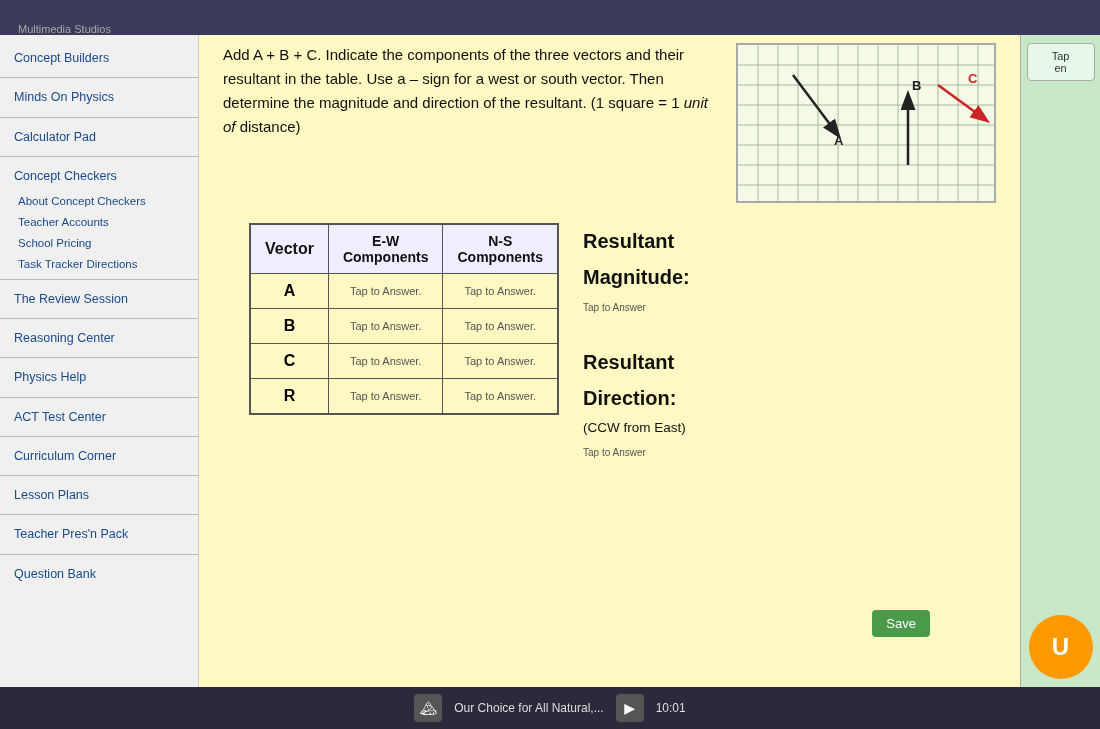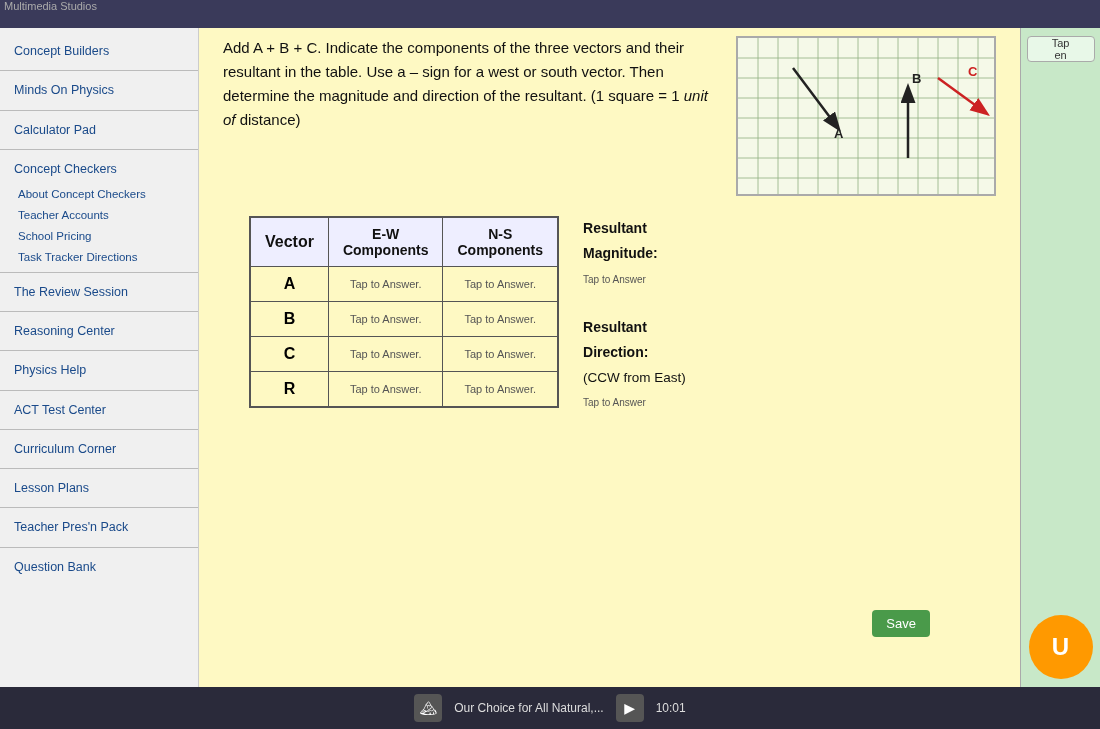--- a/index.html
+++ b/index.html
@@ -9,24 +9,24 @@
       width: 1100px;
       height: 729px;
       overflow: hidden;
       display: flex;
       flex-direction: column;
     }
 
     
     .top-bar {
       background: #3a3a5a;
-      height: 28px;
-      display: flex;
-      align-items: flex-start;
-      padding: 0 4px;
+      height: 35px;
+      display: flex;
+      align-items: flex-end;
+      padding: 0 18px;
     }
     .top-bar-title {
       color: #aaa;
       font-size: 11px;
     }
 
     .main-layout {
       display: flex;
       flex: 1;
       overflow: hidden;
@@ -80,21 +80,21 @@
       align-items: center;
       padding: 8px 4px;
       gap: 8px;
       flex-shrink: 0;
     }
     .right-panel-btn {
       background: #e8f8e8;
       border: 1px solid #aaa;
       border-radius: 4px;
       width: 68px;
-      padding: 0 4px;
+      padding: 6px 4px;
       font-size: 11px;
       text-align: center;
       cursor: pointer;
       color: #333;
     }
 
     
     .problem-area {
       display: flex;
       gap: 16px;
@@ -163,21 +163,21 @@
       color: #111;
       line-height: 1.8;
     }
     .resultant-info .tap-answer {
       font-size: 10px;
       color: #555;
       cursor: pointer;
     }
     .resultant-info .label-bold {
       font-weight: bold;
-      font-size: 14px;
+      font-size: 20px;
     }
 
     
     .bottom-bar {
       background: #2a2a3a;
       height: 42px;
       display: flex;
       align-items: center;
       justify-content: center;
       gap: 12px;

